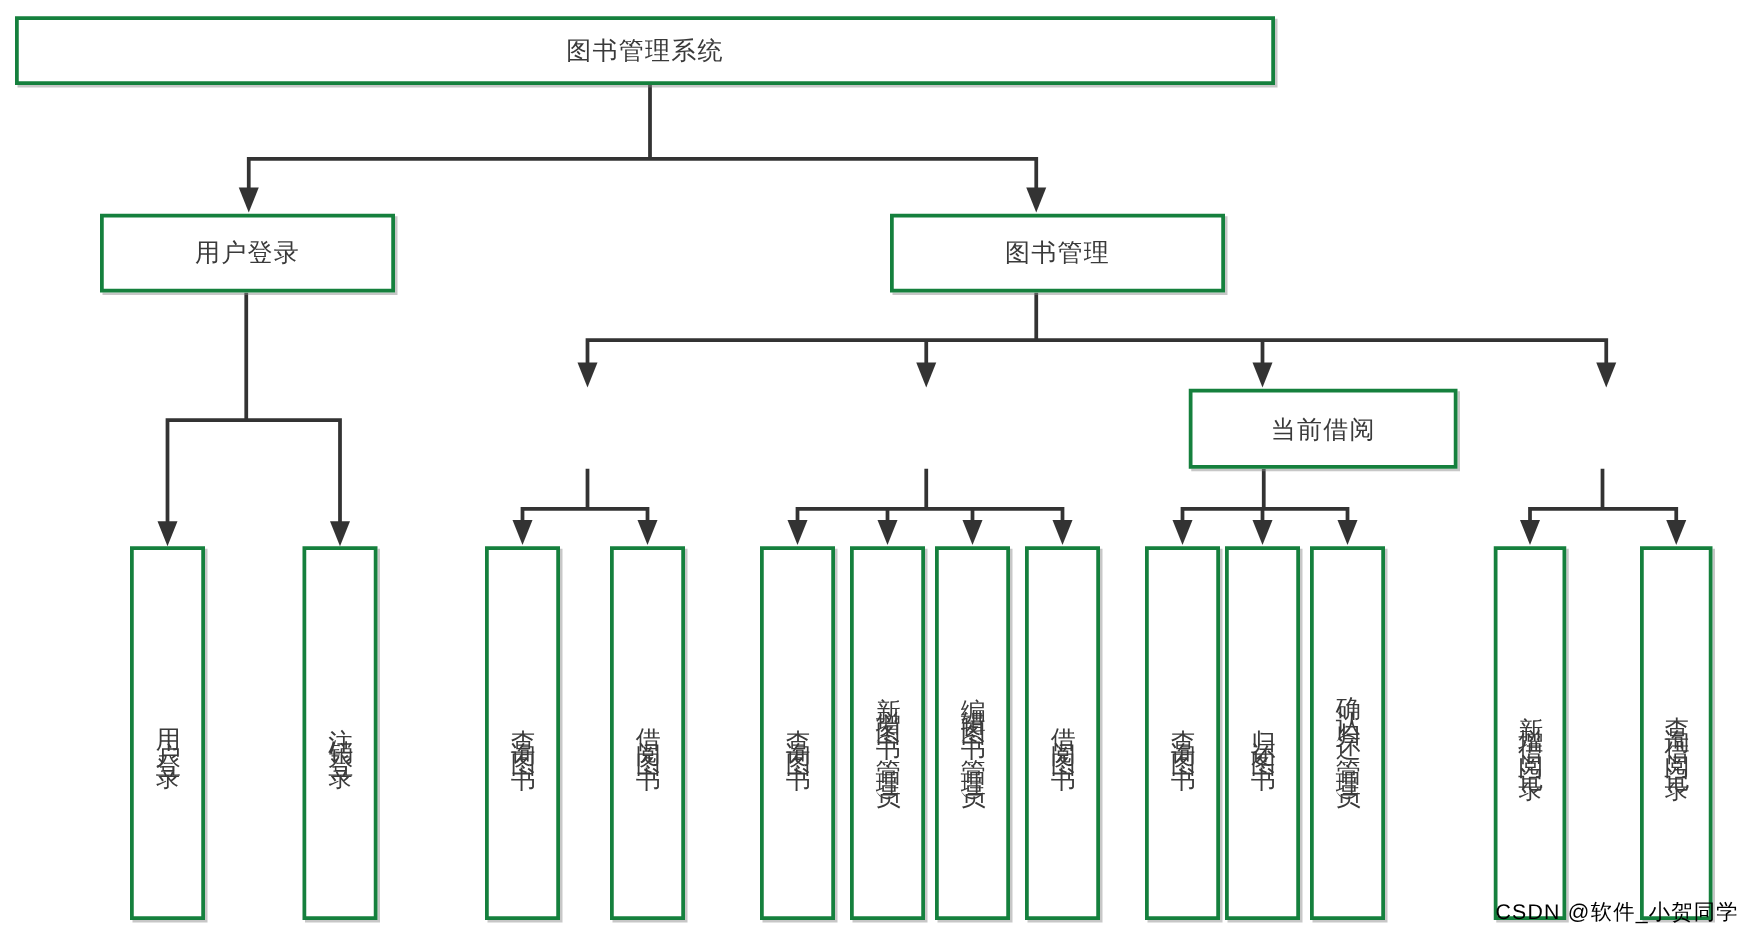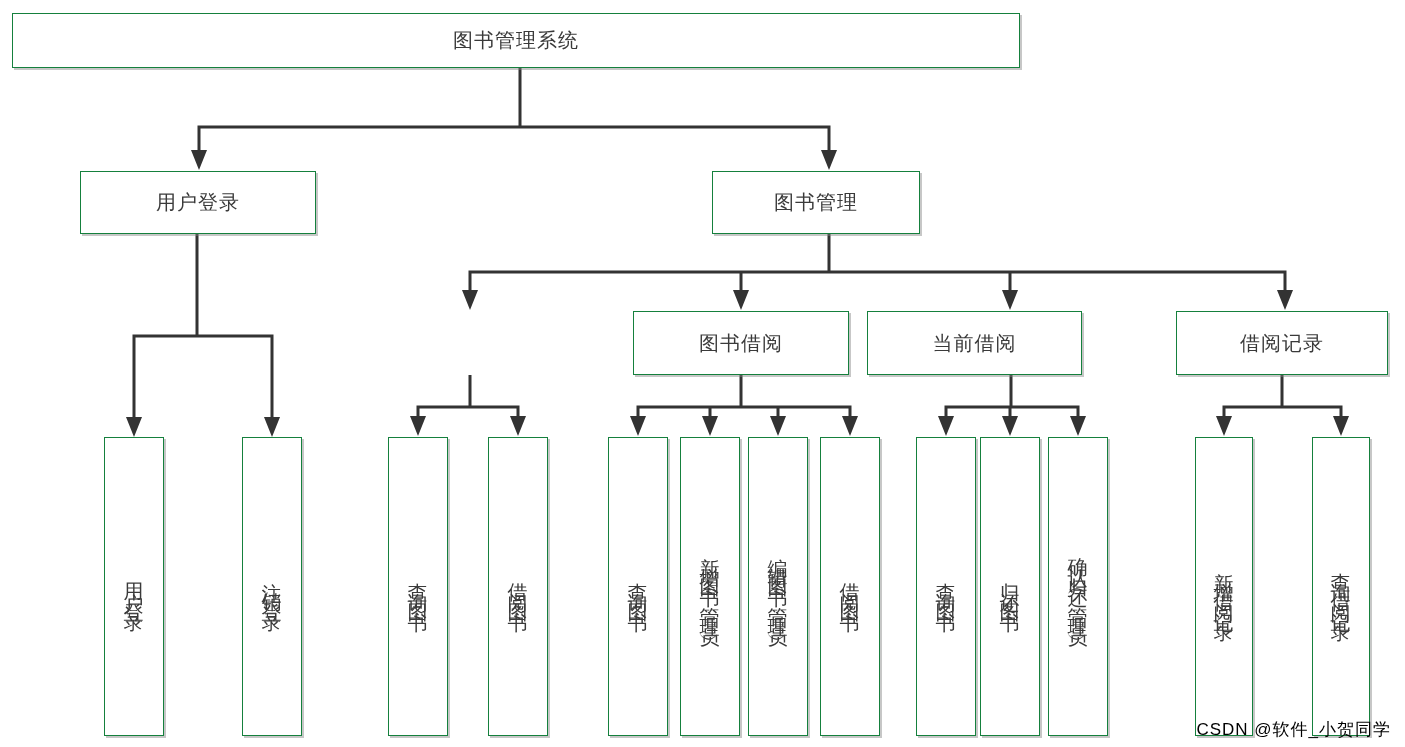--- a/index.html
+++ b/index.html
@@ -17,36 +17,36 @@
   }
   #connectors {
     position: absolute;
     left: 0;
     top: 0;
     z-index: 1;
   }
   .box {
     position: absolute;
     box-sizing: border-box;
-    border: 1px solid #15803d;
+    border: 3px solid #15803d;
     background: #ffffff;
     box-shadow: 2px 2px 0 rgba(130,130,130,0.45);
     display: flex;
     align-items: center;
     justify-content: center;
     color: #3a3a3a;
     z-index: 2;
   }
   .hbox { font-size: 20px; letter-spacing: 1px; }
   .root-box   { left: 12px;   top: 13px;  width: 1008px; height: 55px; }
   .l2-left    { left: 80px;   top: 171px; width: 236px;  height: 63px; }
-  .l2-right   { left: 712px;  top: 171px; width: 208px;  height: 63px; }
+  .l2-right   { left: 712px;  top: 171px; width: 268px;  height: 63px; }
   .l3-1 { left: 363px;  top: 311px; width: 214px; height: 64px; }
   .l3-2 { left: 633px;  top: 311px; width: 216px; height: 64px; }
-  .l3-3 { left: 867px;  top: 311px; width: 215px; height: 64px; }
+  .l3-3 { left: 951px;  top: 311px; width: 215px; height: 64px; }
   .l3-4 { left: 1176px; top: 311px; width: 212px; height: 64px; }
   .leaf {
     top: 437px;
     width: 60px;
     height: 299px;
   }
   .leaf-label {
     writing-mode: vertical-rl;
     text-orientation: mixed;
     font-size: 20px;
@@ -127,28 +127,22 @@
     <span>图书管理系统</span>
   </div>
 
   <div class="box hbox l2-left">
     <span>用户登录</span>
   </div>
   <div class="box hbox l2-right">
     <span>图书管理</span>
   </div>
 
-  <div class="box hbox l3-2">
-    <span>图书借阅</span>
-  </div>
   <div class="box hbox l3-3">
     <span>当前借阅</span>
-  </div>
-  <div class="box hbox l3-4">
-    <span>借阅记录</span>
   </div>
 
   <div class="box leaf ul1">
     <span class="leaf-label">用户登录</span>
   </div>
   <div class="box leaf ul2">
     <span class="leaf-label">注销登录</span>
   </div>
 
   <div class="box leaf nb1">

